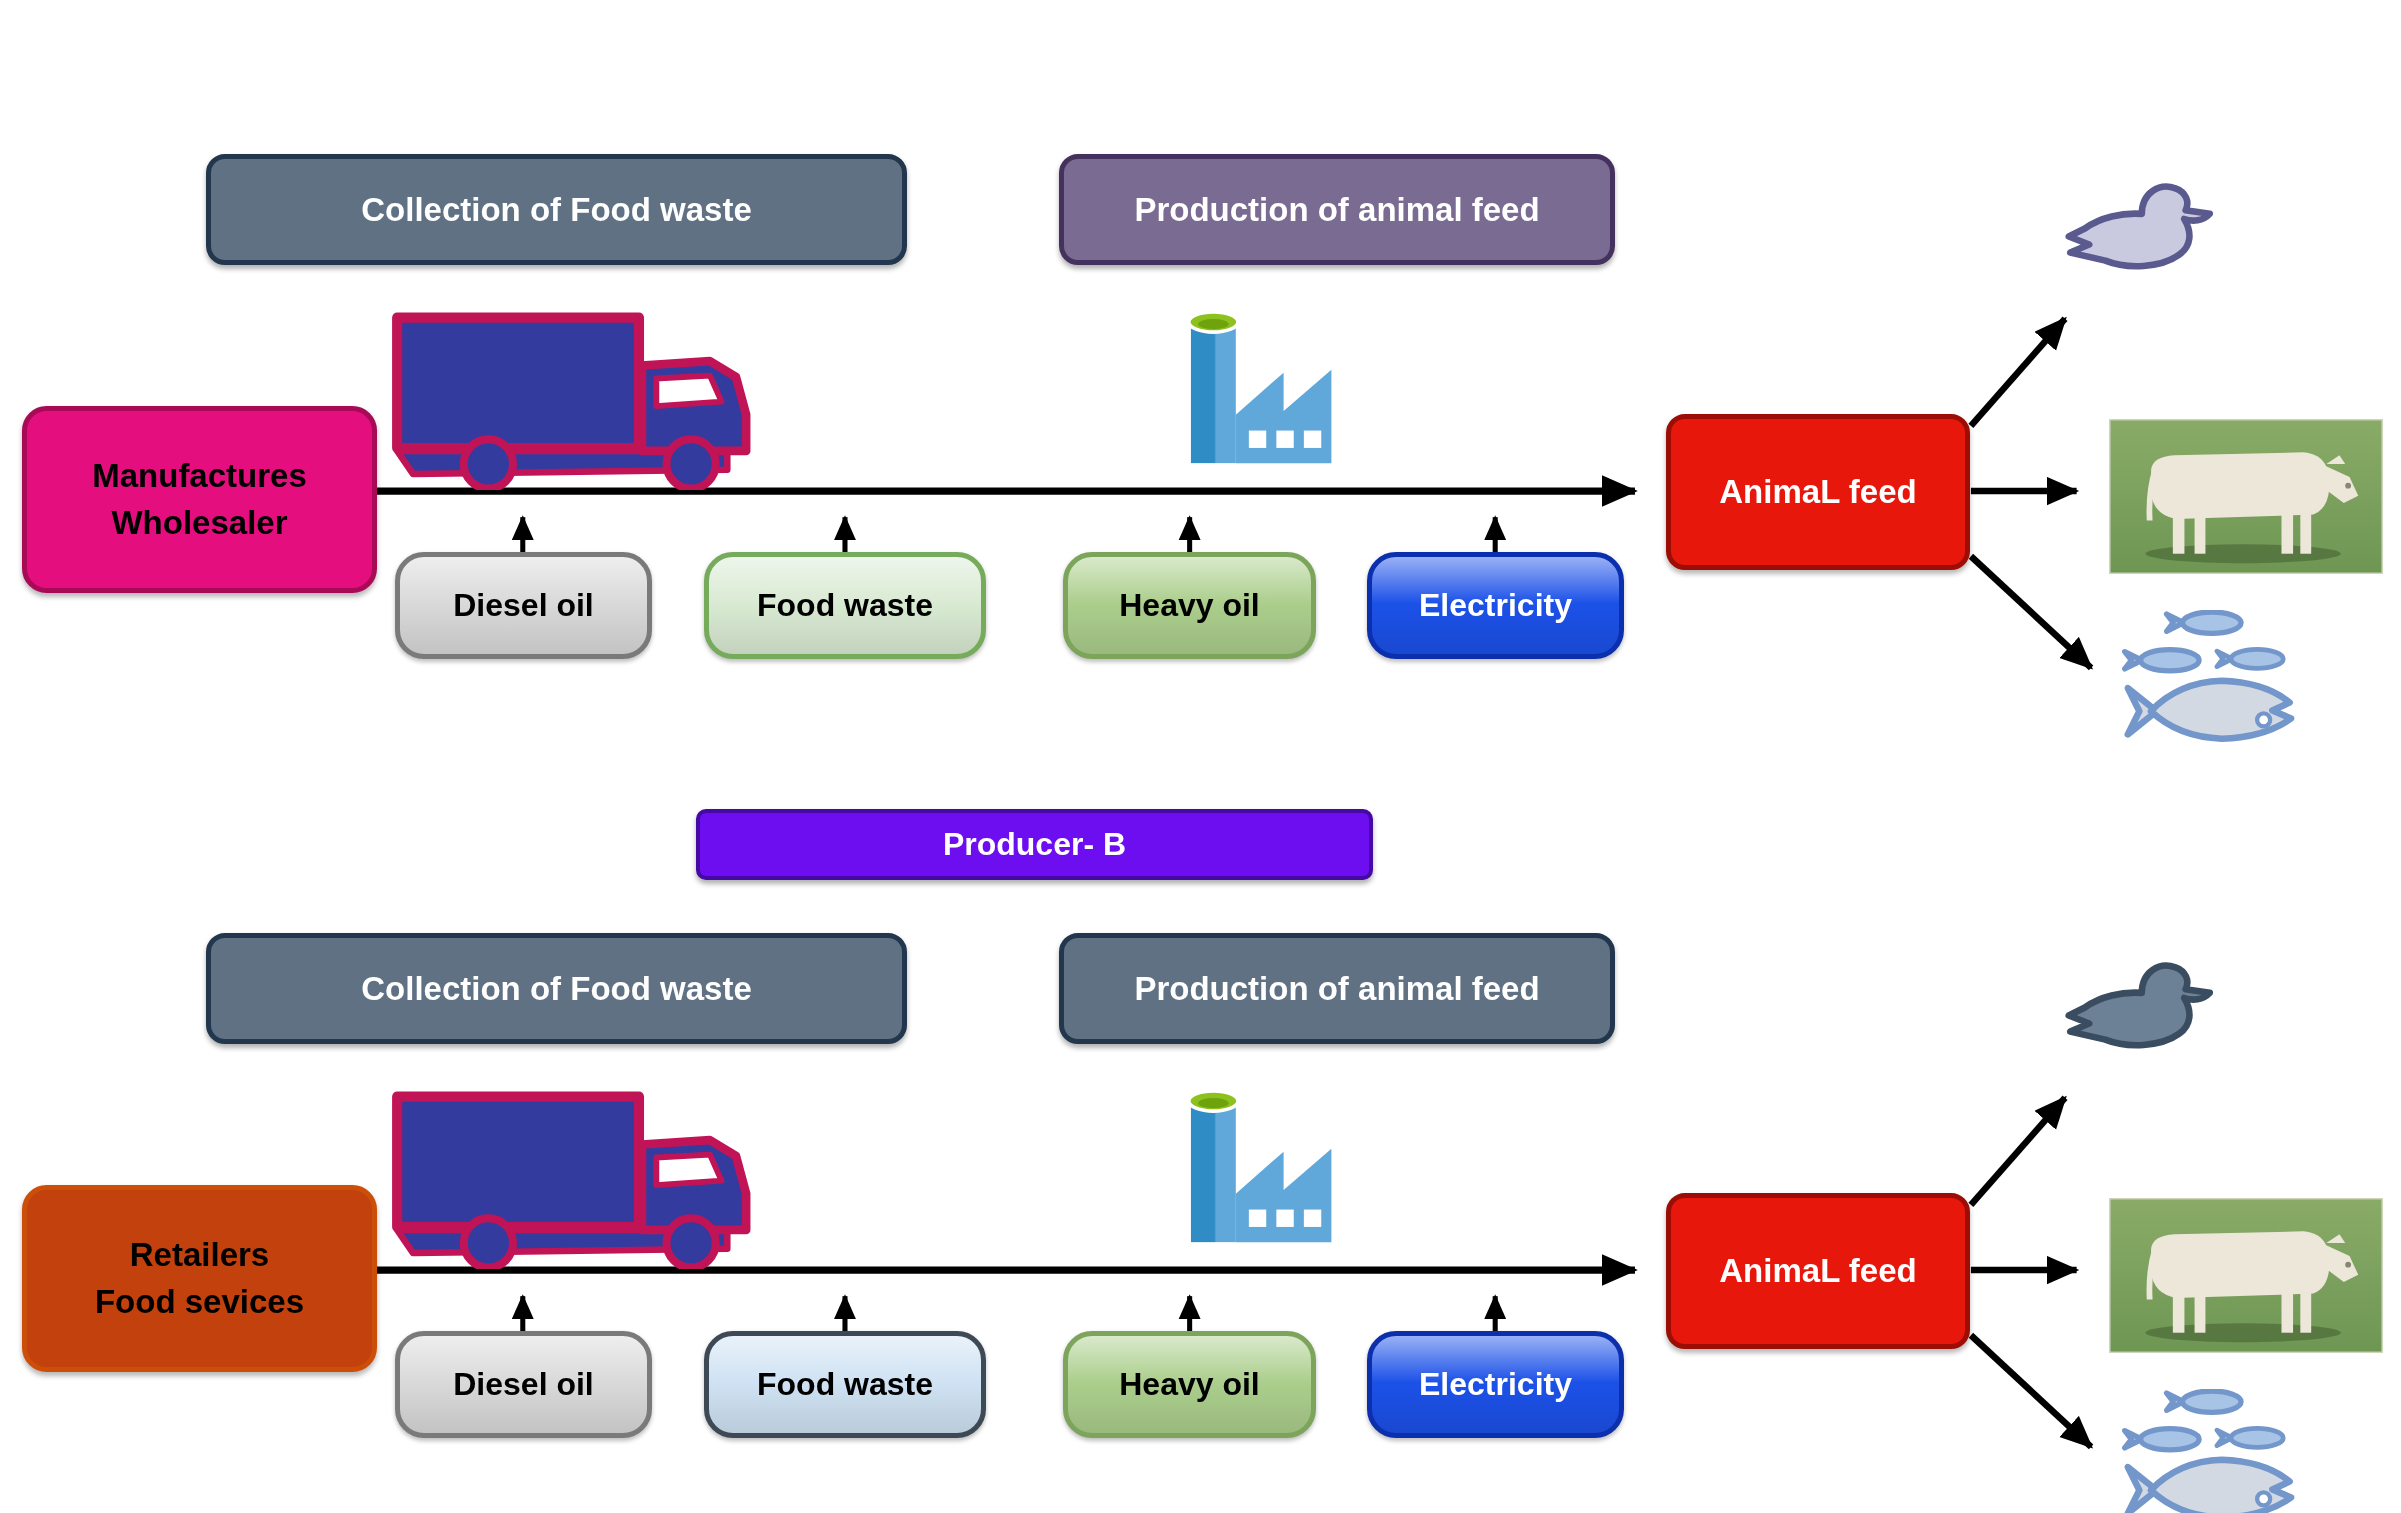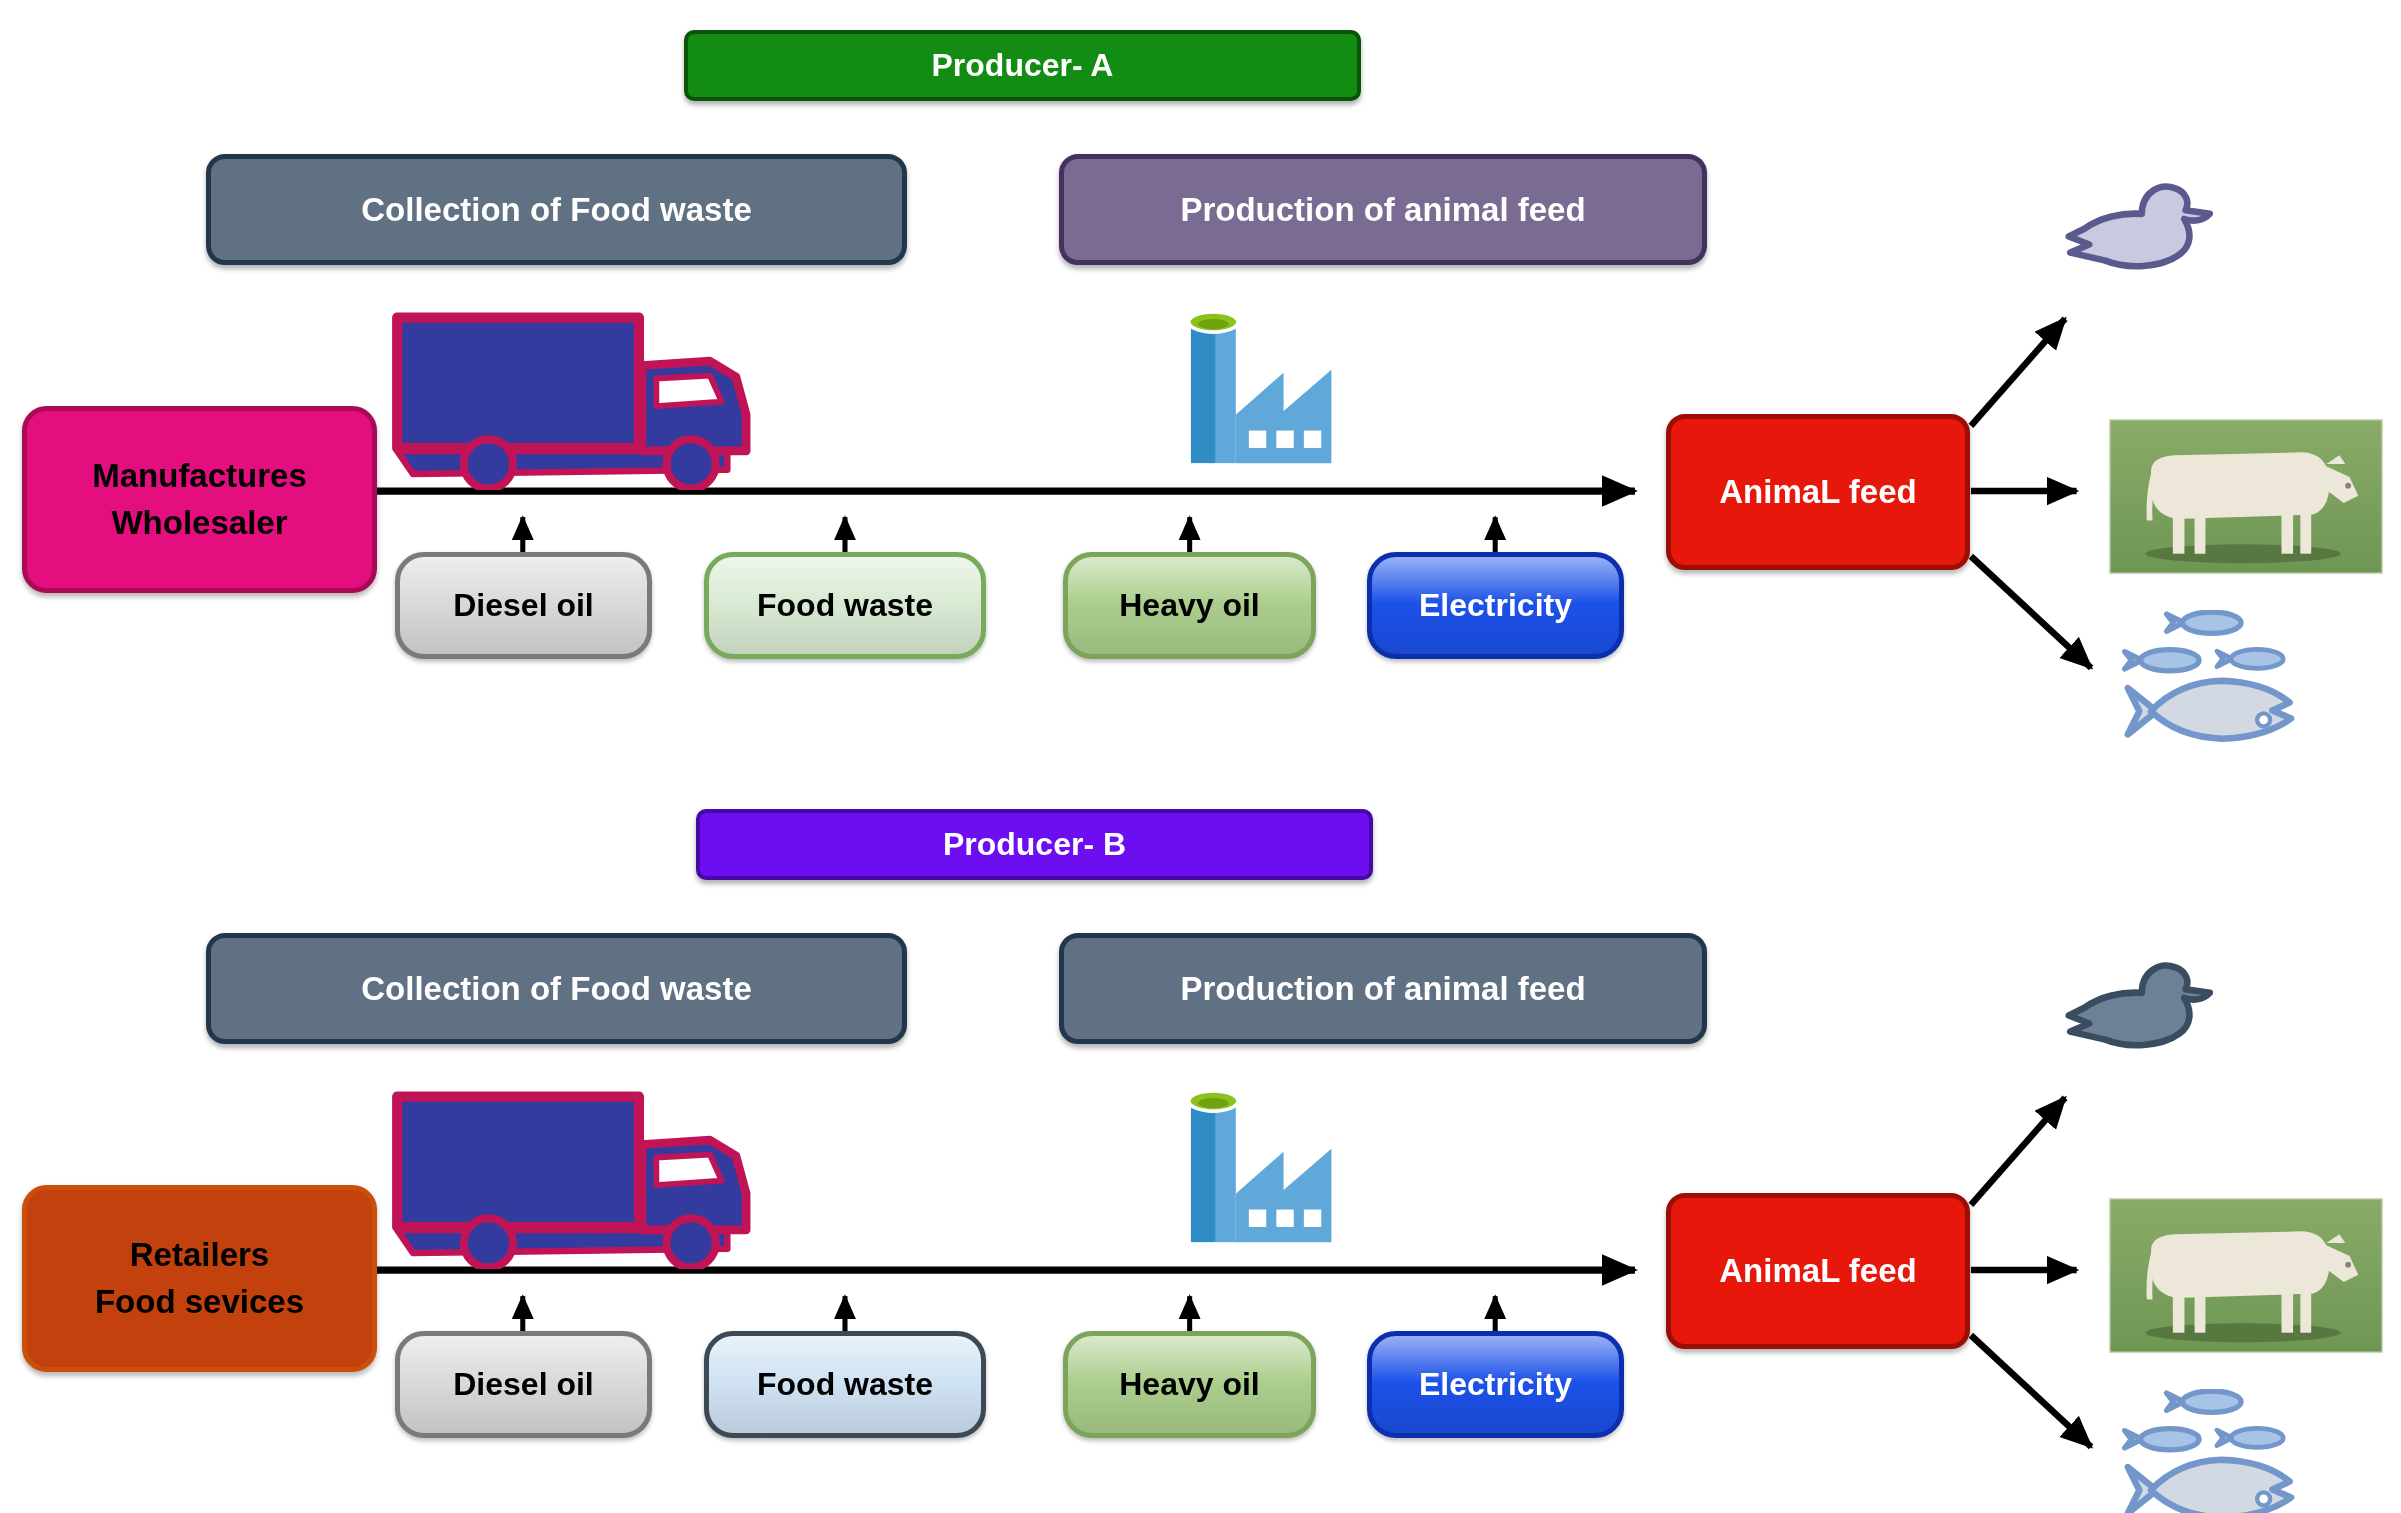--- a/index.html
+++ b/index.html
@@ -16,21 +16,21 @@
   }
   .producer-box{
     left:684px;top:30px;width:677px;height:71px;border-width:4.3px;border-radius:10px;
     font-size:32px;box-shadow:0 3.6px 5px rgba(0,0,0,.30);
   }
   .header-box{
     top:154px;height:111px;border-width:5px;border-radius:19px;font-size:33px;
     box-shadow:0 3.6px 5.8px rgba(0,0,0,.30);
   }
   .collection-box{left:206px;width:701px;}
-  .production-box{left:1059px;width:648px;}
+  .production-box{left:1059px;width:556px;}
   .source-box{
     left:22px;top:406px;width:355px;height:187px;border-width:5.8px;border-radius:24.6px;
     font-size:33px;white-space:pre-line;line-height:1.4;box-shadow:0 3.6px 5.8px rgba(0,0,0,.28);
   }
   .output-box{
     left:1666px;top:414px;width:304px;height:156px;border-width:5.8px;border-radius:19px;
     font-size:33px;box-shadow:0 3.6px 5.8px rgba(0,0,0,.28);
   }
   .input-box{
     top:552px;height:107px;border-width:5px;border-radius:29px;font-size:32px;
@@ -66,21 +66,20 @@
       <line x1="515" y1="678" x2="2258" y2="678" stroke="#000" stroke-width="10" marker-end="url(#ah0)"></line>
       <line x1="722" y1="800" x2="722" y2="714" stroke="#000" stroke-width="7" marker-end="url(#ah0)"></line>
       <line x1="1167" y1="800" x2="1167" y2="714" stroke="#000" stroke-width="7" marker-end="url(#ah0)"></line>
       <line x1="1643" y1="800" x2="1643" y2="714" stroke="#000" stroke-width="7" marker-end="url(#ah0)"></line>
       <line x1="2065" y1="800" x2="2065" y2="714" stroke="#000" stroke-width="7" marker-end="url(#ah0)"></line>
       <line x1="2722" y1="588" x2="2852" y2="440" stroke="#000" stroke-width="9" marker-end="url(#ah0)"></line>
       <line x1="2722" y1="678" x2="2868" y2="678" stroke="#000" stroke-width="9" marker-end="url(#ah0)"></line>
       <line x1="2722" y1="768" x2="2888" y2="922" stroke="#000" stroke-width="9" marker-end="url(#ah0)"></line>
     </svg>
 
-    <div class="box producer-box" style="background: rgb(18, 140, 18); border-color: rgb(10, 84, 10); color: rgb(255, 255, 255);">Producer- A</div>
 
     <div class="box header-box collection-box" style="background: rgb(95, 113, 131); border-color: rgb(34, 55, 78); color: rgb(255, 255, 255);">Collection of Food waste</div>
 
     <div class="box header-box production-box" style="background: rgb(121, 107, 145); border-color: rgb(68, 49, 94); color: rgb(255, 255, 255);">Production of animal feed</div>
 
     <div class="box source-box" style="background: rgb(229, 14, 126); border-color: rgb(168, 10, 85); color: #000000;">Manufactures
 Wholesaler</div>
 
     <div class="box input-box i0" style="background-color: rgb(217, 217, 217); border-color: rgb(122, 122, 122); color: rgb(0, 0, 0);">Diesel oil</div>
     <div class="box input-box i1" style="background-color: rgb(217, 234, 211); border-color: rgb(118, 171, 92); color: rgb(0, 0, 0);">Food waste</div>

